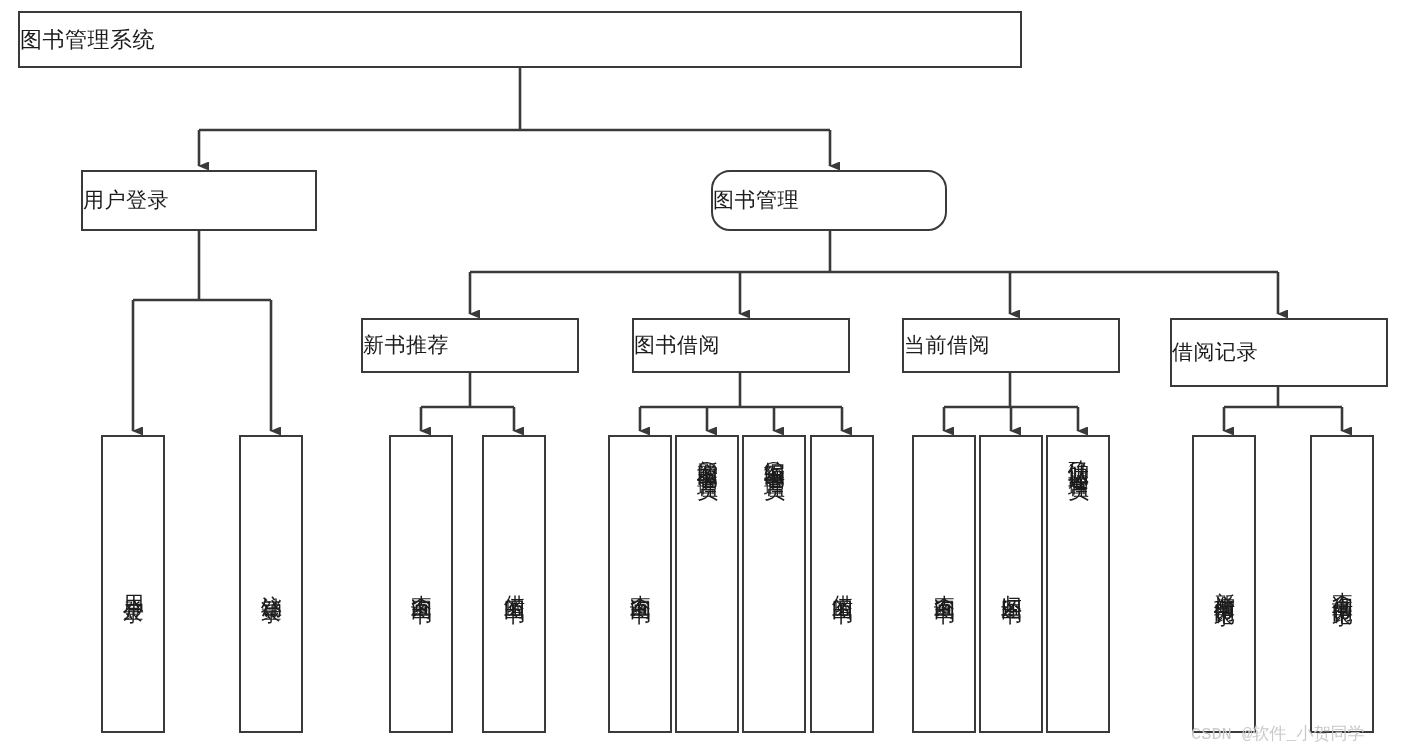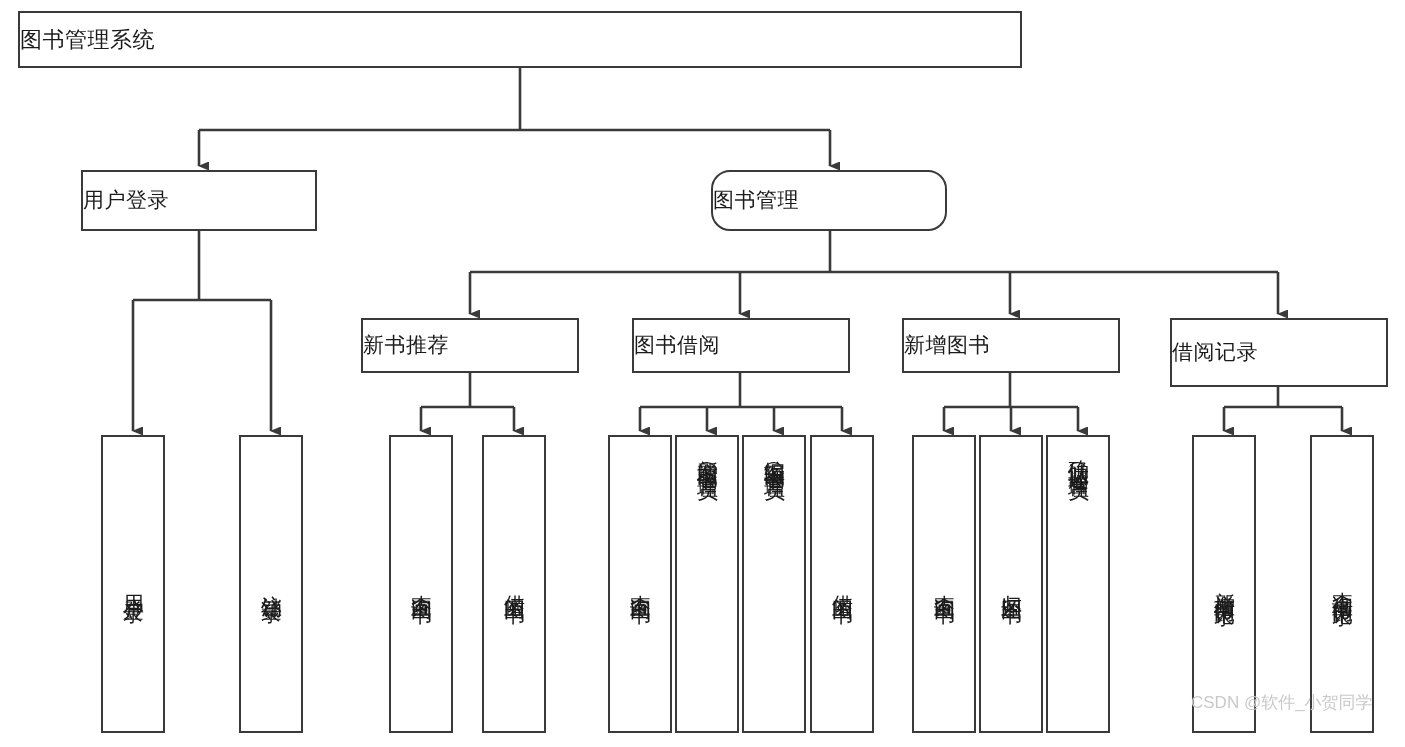--- a/index.html
+++ b/index.html
@@ -39,26 +39,26 @@
     writing-mode:vertical-rl;
     text-orientation:upright;
     font-size:21px;
     line-height:1.0;
     letter-spacing:3px;
   }
   .node.v.center{align-items:center;padding-top:0;}
 
   #watermark{
     position:absolute;
-    left:1191px;top:691px;
+    left:1191px;top:722px;
     font-size:17px;
     color:#c9c9c9;
     white-space:pre;
     pointer-events:none;
-    font-family:Liberation Sans, sans-serif;
+    font-family:Liberation Mono, monospace;
   }
 </style>
 </head>
 <body>
 
 <div id="stage">
 
   <svg id="wires" viewBox="0 0 1405 747" xmlns="http://www.w3.org/2000/svg">
     <defs>
       <marker id="arrow" markerWidth="9" markerHeight="11" refX="4.5" refY="10" orient="auto" markerUnits="userSpaceOnUse">
@@ -120,21 +120,21 @@
     <span class="lbl">图书管理</span>
   </div>
 
   <div class="node h" style="left:361px;top:318px;width:218px;height:55px;">
     <span class="lbl">新书推荐</span>
   </div>
   <div class="node h" style="left:632px;top:318px;width:218px;height:55px;">
     <span class="lbl">图书借阅</span>
   </div>
   <div class="node h" style="left:902px;top:318px;width:218px;height:55px;">
-    <span class="lbl">新增图书</span>
+    <span class="lbl">当前借阅</span>
   </div>
   <div class="node h" style="left:1170px;top:318px;width:218px;height:69px;">
     <span class="lbl">借阅记录</span>
   </div>
 
   <div class="node v center" style="left:101px;top:435px;width:64px;height:298px;">
     <span class="lbl">用户登录</span>
   </div>
   <div class="node v center" style="left:239px;top:435px;width:64px;height:298px;">
     <span class="lbl">注销登录</span>

